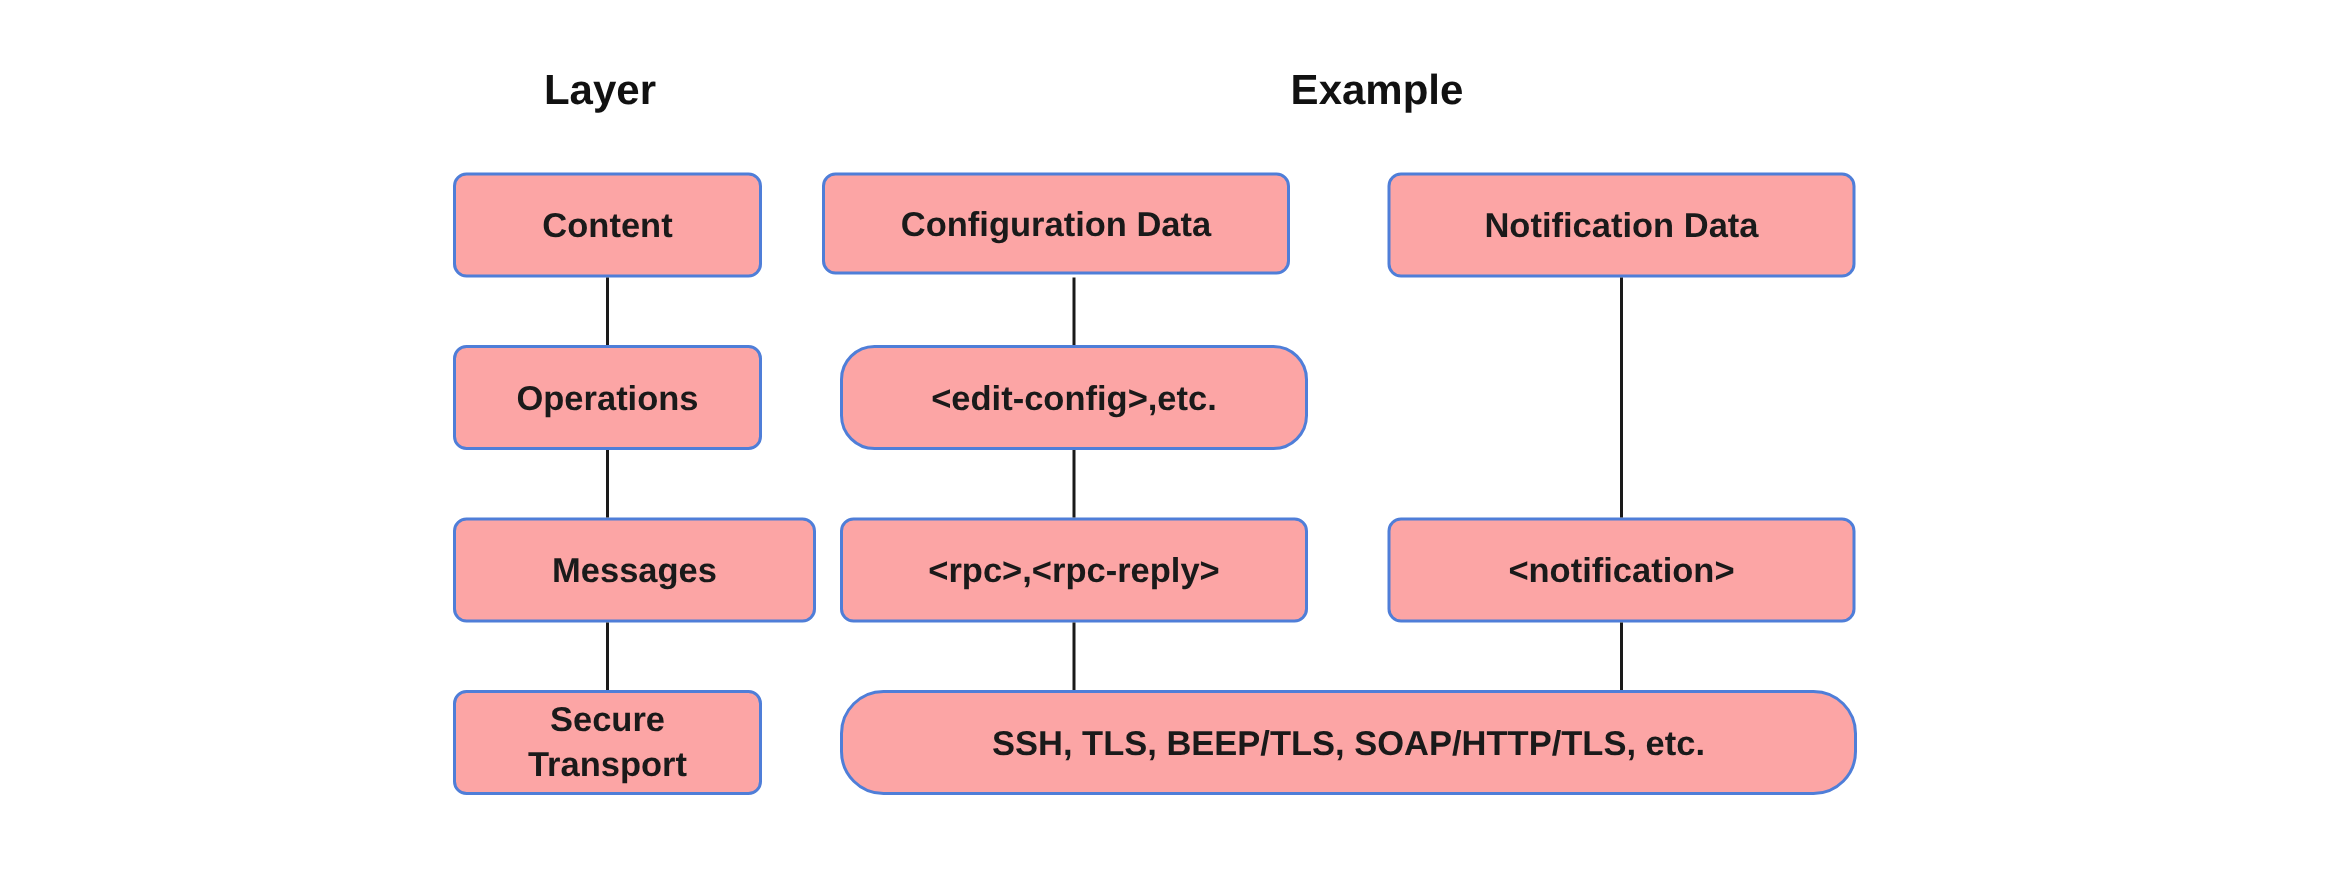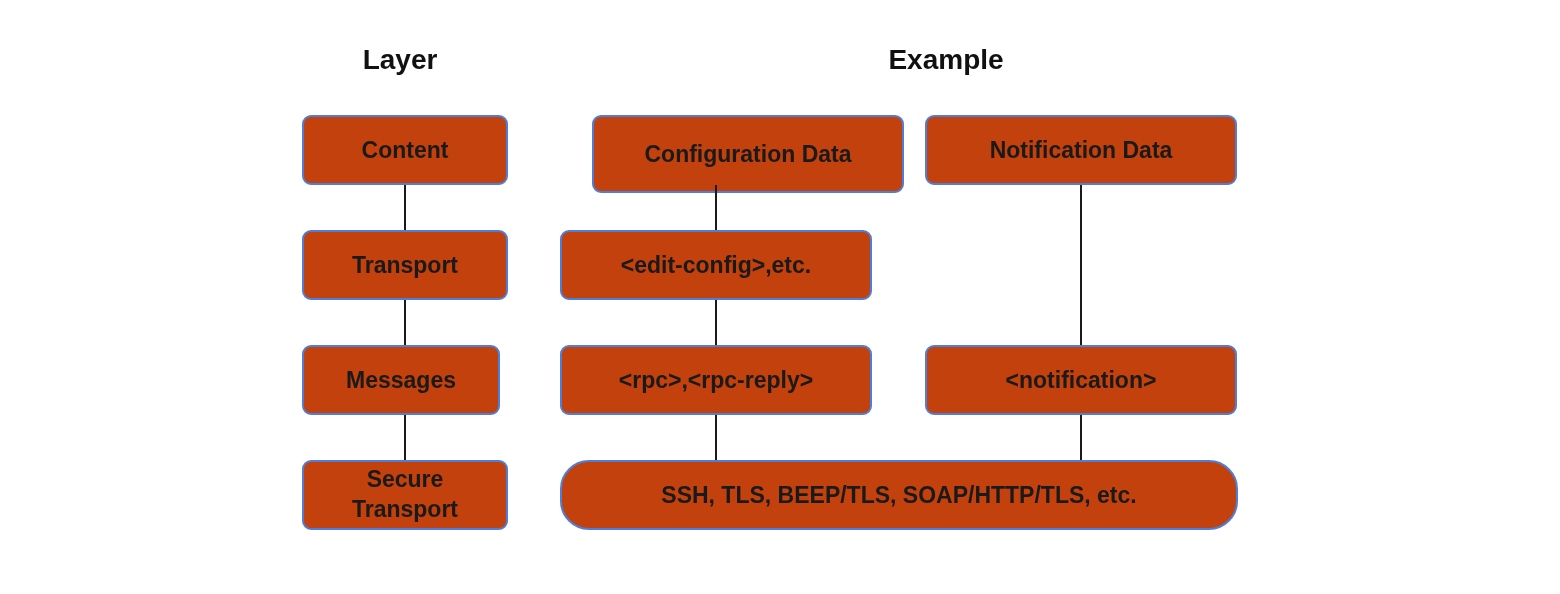--- a/index.html
+++ b/index.html
@@ -14,43 +14,43 @@
   .hdr {
     position: absolute;
     top: 44px;
     transform: translateX(-50%);
     font-size: 28px;
     font-weight: 600;
     color: #111111;
     white-space: nowrap;
   }
   .hdr-layer   { left: 400px; }
-  .hdr-example { left: 918px; margin-left: 28px; }
+  .hdr-example { left: 918px; }
 
   .box {
     position: absolute;
     box-sizing: border-box;
-    background: #c2410c;
+    background: #fca5a5;
     border: 2px solid #4f7ed8;
     border-radius: 9px;
     display: flex;
     align-items: center;
     justify-content: center;
     text-align: center;
     font-size: 23px;
     font-weight: 600;
     color: #1a1a1a;
     line-height: 1.25;
   }
   .b-content      { left: 302px; top: 115px; width: 206px; height: 70px; }
   .b-operations   { left: 302px; top: 230px; width: 206px; height: 70px; }
-  .b-messages     { left: 302px; top: 345px; width: 198px; height: 70px; }
+  .b-messages     { left: 302px; top: 345px; width: 242px; height: 70px; }
   .b-secure       { left: 302px; top: 460px; width: 206px; height: 70px; padding: 12px 36px; line-height: 1.3; }
-  .b-configdata   { left: 592px; top: 115px; width: 312px; height: 78px; }
-  .b-editconfig   { left: 560px; top: 230px; width: 312px; height: 70px; }
+  .b-configdata   { left: 548px; top: 115px; width: 312px; height: 68px; }
+  .b-editconfig   { left: 560px; top: 230px; width: 312px; height: 70px; border-radius: 23px; }
   .b-rpc          { left: 560px; top: 345px; width: 312px; height: 70px; }
   .b-notifdata    { left: 925px; top: 115px; width: 312px; height: 70px; }
   .b-notification { left: 925px; top: 345px; width: 312px; height: 70px; }
   .b-transport    { left: 560px; top: 460px; width: 678px; height: 70px; border-radius: 29px; }
 
   .vl {
     position: absolute;
     width: 2px;
     background: #1a1a1a;
   }
@@ -65,21 +65,21 @@
 </style>
 </head>
 <body>
 
 <div class="canvas">
 
   <div class="hdr hdr-layer">Layer</div>
   <div class="hdr hdr-example">Example</div>
 
   <div class="box b-content">Content</div>
-  <div class="box b-operations">Transport</div>
+  <div class="box b-operations">Operations</div>
   <div class="box b-messages">Messages</div>
   <div class="box b-secure">Secure Transport</div>
 
   <div class="box b-configdata">Configuration Data</div>
   <div class="box b-editconfig">&lt;edit-config&gt;,etc.</div>
   <div class="box b-rpc">&lt;rpc&gt;,&lt;rpc-reply&gt;</div>
 
   <div class="box b-notifdata">Notification Data</div>
   <div class="box b-notification">&lt;notification&gt;</div>
 

